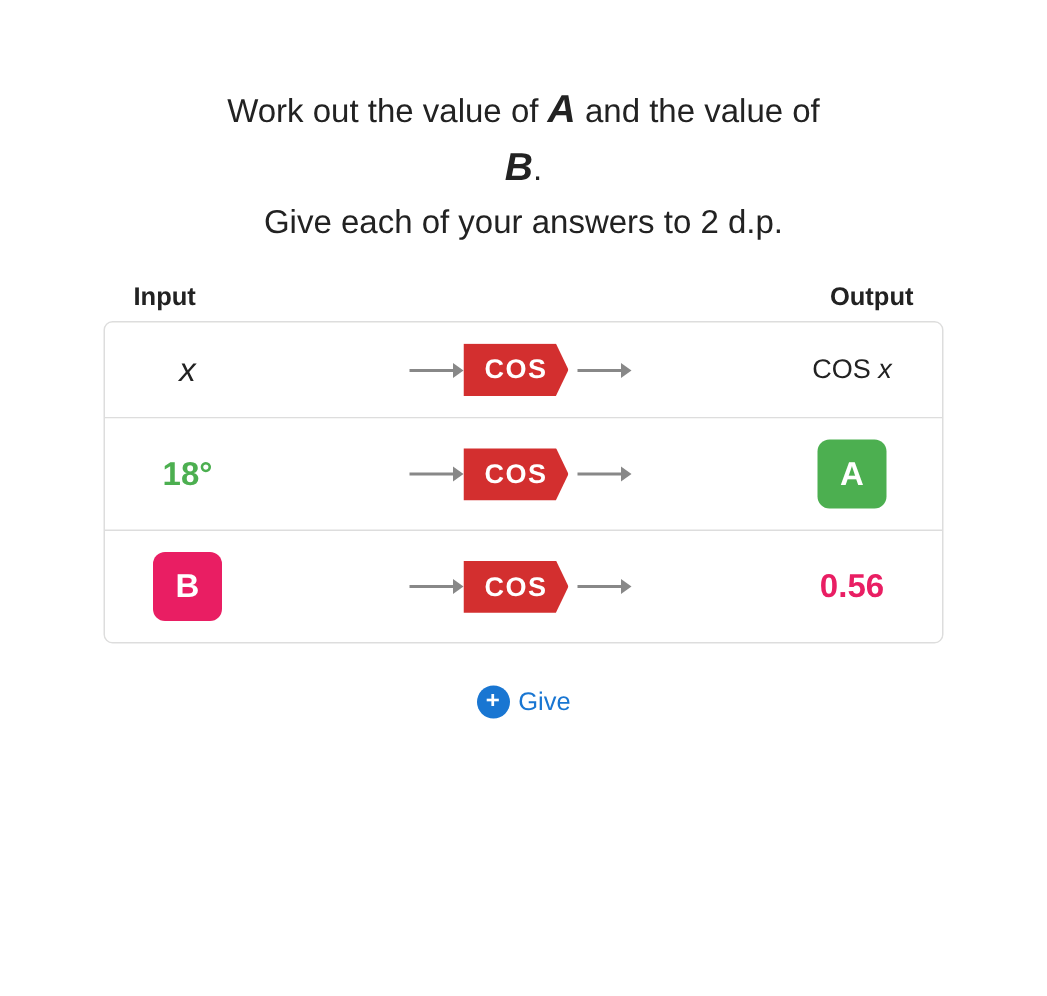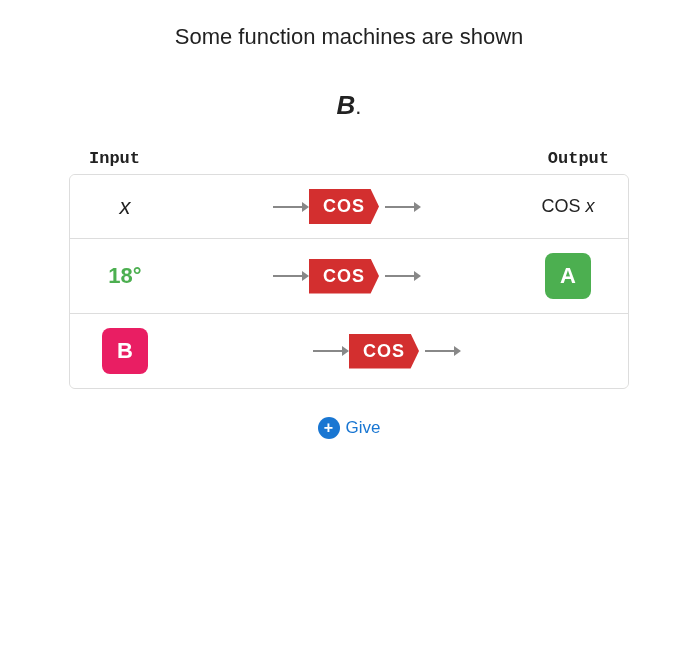--- a/index.html
+++ b/index.html
@@ -30,21 +30,20 @@
     }
 
     .table-section {
       width: 560px;
     }
 
     .table-header-row {
       display: flex;
       justify-content: space-between;
       padding: 0 20px 6px 20px;
-      font-family: Liberation Mono, monospace;
     }
 
     .table-header-label {
       font-size: 17px;
       font-weight: bold;
       color: #222;
     }
 
     .function-table {
       background: #f5f4ef;
@@ -192,26 +191,29 @@
       justify-content: center;
       font-size: 16px;
       font-weight: bold;
       line-height: 1;
     }
   </style>
 </head>
 <body>
 
 <div class="problem-text">
-  <div>
-    <span>Some function machines are shown</span>
-  </div>
   <br>
   <div>
+    <span>Work out the value of </span><span class="math-var">A</span><span> and the value of</span>
+  </div>
+  <div>
     <span class="math-var">B</span><span>.</span>
+  </div>
+  <div>
+    <span>Give each of your answers to 2 d.p.</span>
   </div>
 </div>
 
 <div class="table-section">
   <div class="table-header-row">
     <span class="table-header-label">Input</span>
     <span class="table-header-label">Output</span>
   </div>
 
   <div class="function-table">
@@ -246,20 +248,23 @@
 
     <div class="table-row">
       <div class="input-cell">
         <div class="input-b-badge">B</div>
       </div>
       <div class="arrow-group">
         <div class="arrow-line"></div>
         <div class="cos-badge">COS</div>
         <div class="arrow-line"></div>
       </div>
+      <div class="output-cell">
+        <span class="output-056">0.56</span>
+      </div>
     </div>
 
   </div>
 </div>
 
 <a class="zoom-btn">
   <div class="zoom-icon">+</div>
   <span>Give</span>
 </a>
 

